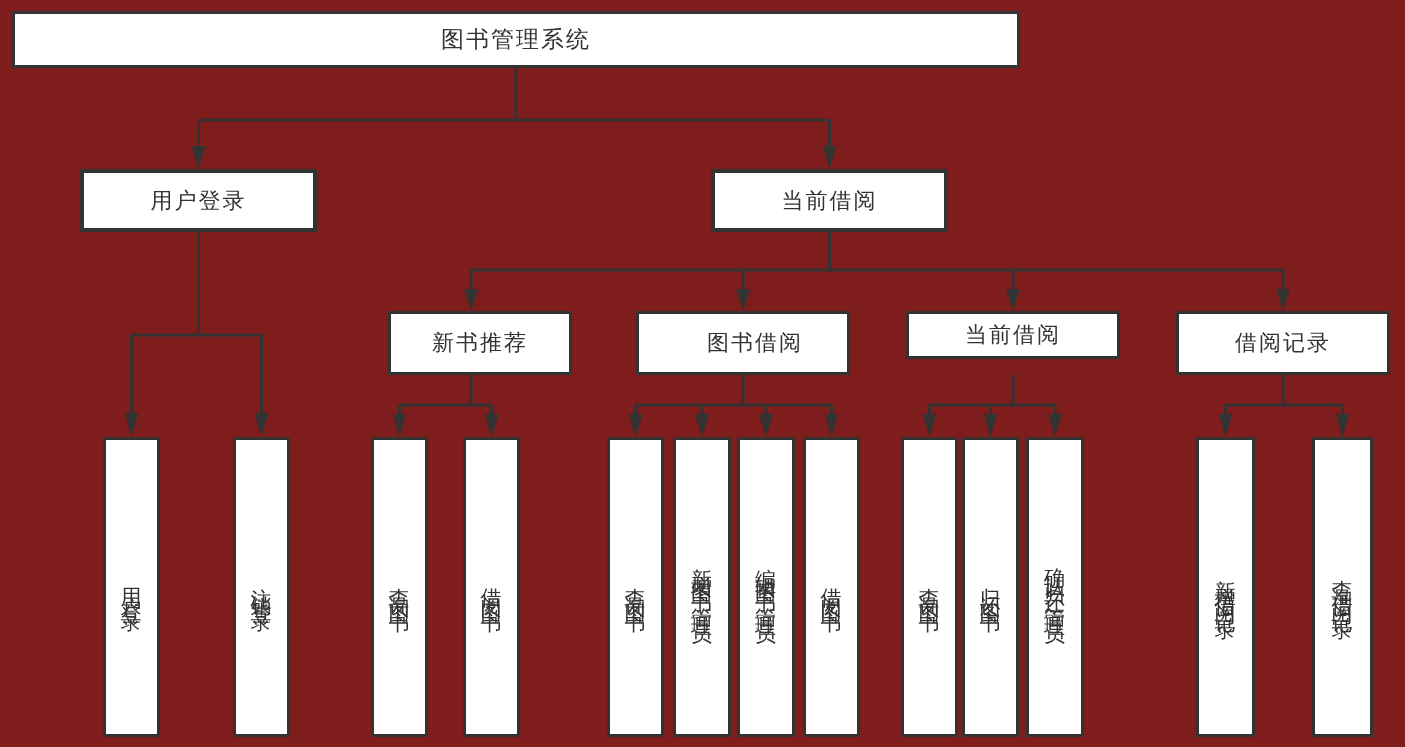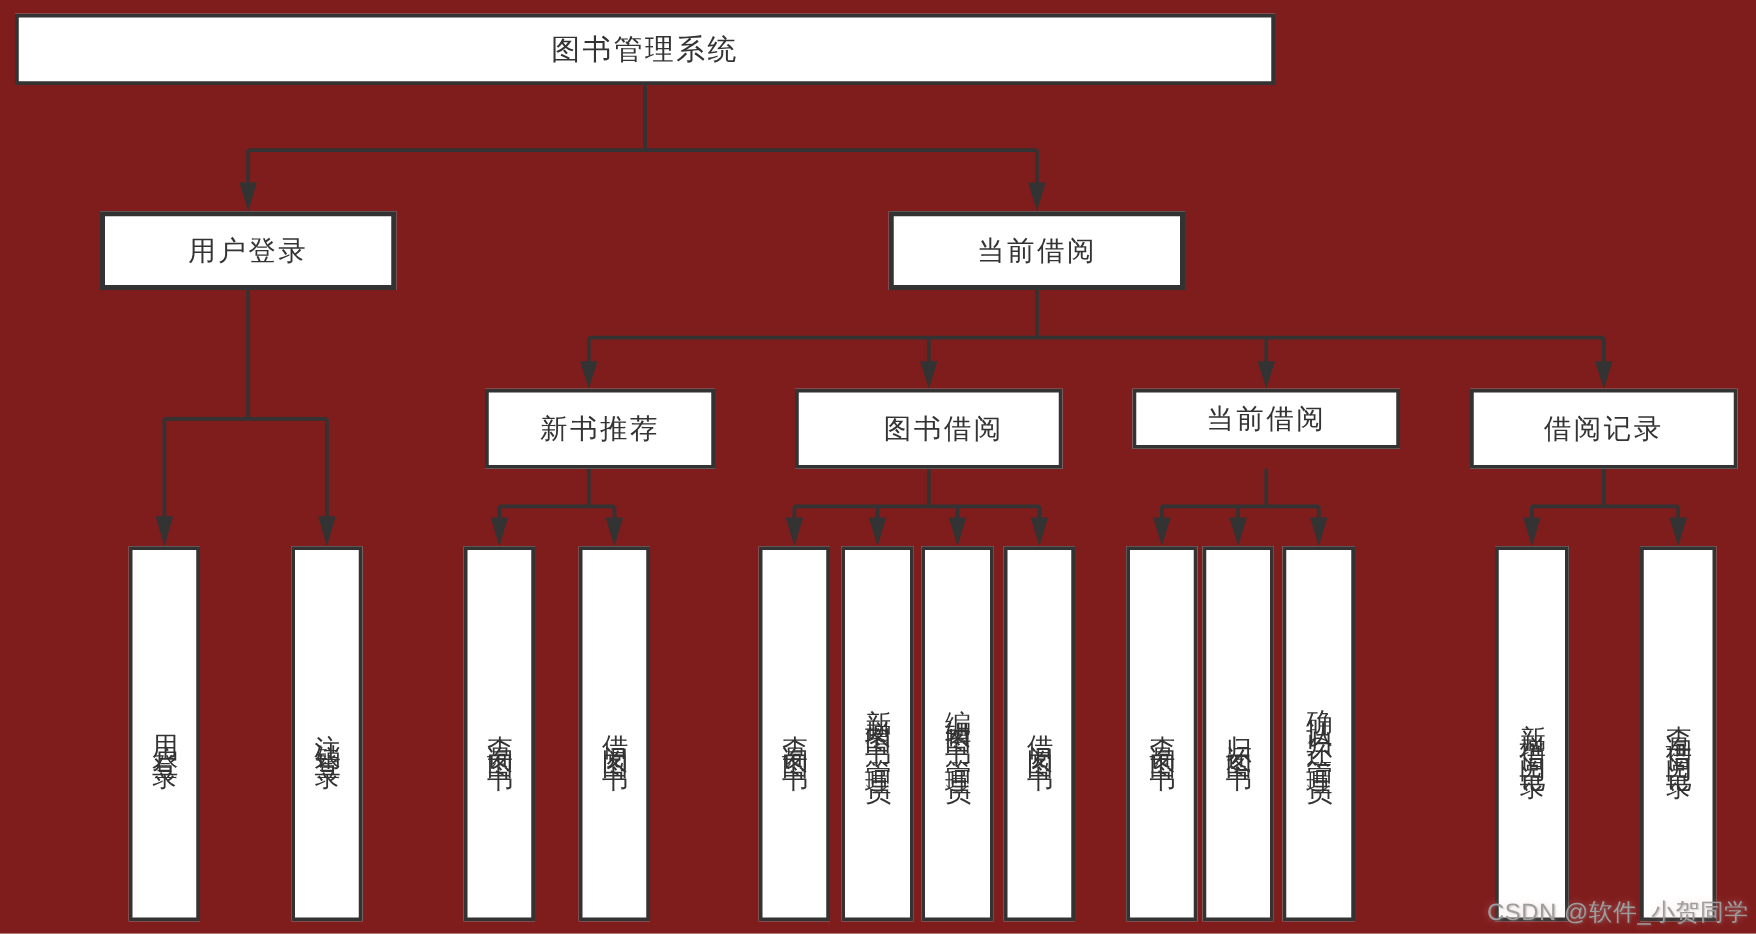--- a/index.html
+++ b/index.html
@@ -136,15 +136,14 @@
     <span>确认归还（管理员）</span>
   </div>
 
   <div class="node vnode" style="left:1196px;top:437px;width:59px;height:300px;">
     <span>新增借阅记录</span>
   </div>
   <div class="node vnode" style="left:1312px;top:437px;width:61px;height:300px;">
     <span>查询借阅记录</span>
   </div>
 
-  <div class="watermark">CSDN @软件_小贺同学</div>
 
 </div>
 
 </body></html>

